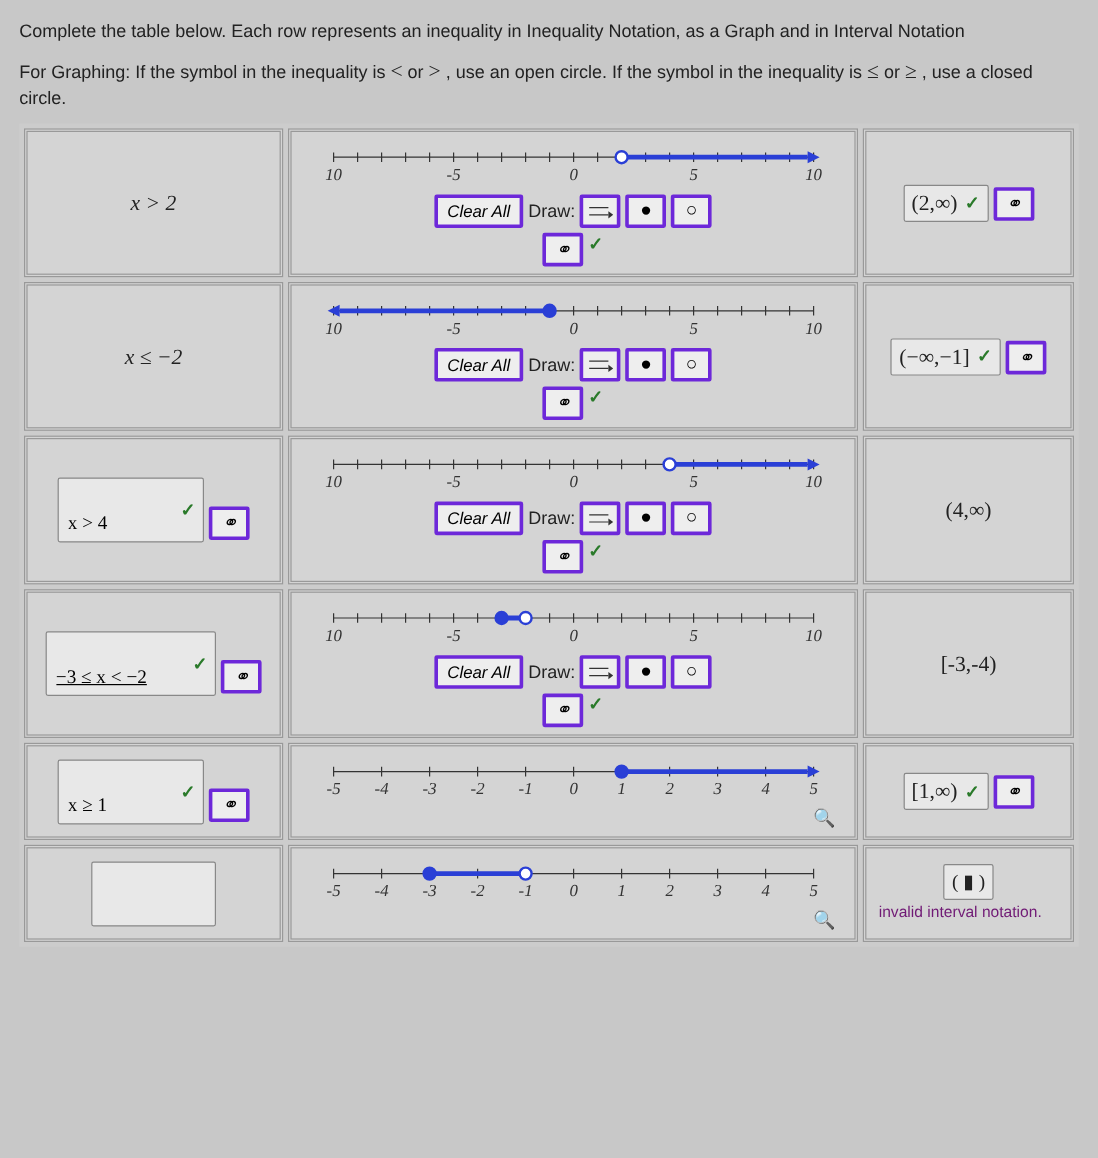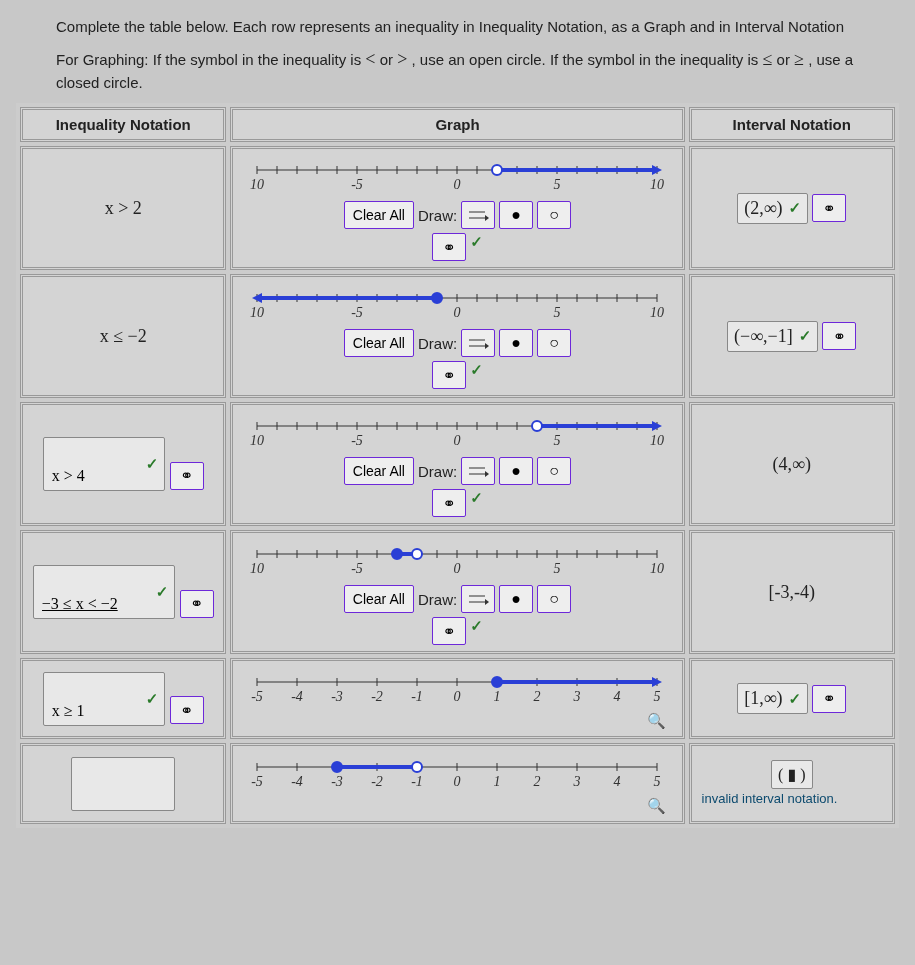--- a/index.html
+++ b/index.html
@@ -4,40 +4,40 @@
 <style>
   * { box-sizing: border-box; }
   body {
     margin: 0;
     padding: 16px;
     font-family: Arial, Helvetica, sans-serif;
     background: #c8c8c8;
     color: #222;
     width: 915px;
   }
-  .instructions { font-size: 15px; line-height: 1.4; margin-bottom: 10px; margin-left: 40px; }
+  .instructions { font-size: 15px; line-height: 1.4; margin-bottom: 10px; }
   table.main {
     border-collapse: separate;
     border-spacing: 4px;
     width: 100%;
     background: #ccc;
   }
   table.main th, table.main td {
     border: 3px double #999;
     background: #d4d4d4;
     padding: 6px;
     vertical-align: middle;
     text-align: center;
     font-size: 15px;
   }
   table.main th { font-weight: bold; }
   .col-ineq { width: 200px; }
   .col-graph { width: 440px; }
   .col-int  { width: 200px; }
-  .math { font-family: 'Times New Roman', serif; font-size: 18px; }
+  .math { font-family: 'Times New Roman', serif; font-style: italic; font-size: 18px; }
   .answer-box {
     display: inline-flex;
     align-items: center;
     border: 1px solid #888;
     background: #e8e8e8;
     padding: 4px 6px;
     border-radius: 2px;
     gap: 6px;
   }
   .answer-box input {
@@ -47,55 +47,51 @@
     font-size: 16px;
     width: 90px;
     text-align: left;
     margin-top: 24px;
   }
   .chk { color: #2a7a2a; font-weight: bold; }
   .btn {
     display: inline-flex;
     align-items: center;
     justify-content: center;
-    border: 1px solid #6d28d9;
+    border: 3px solid #6d28d9;
     background: #eee;
     padding: 3px 8px;
     font-size: 14px;
     cursor: pointer;
     border-radius: 2px;
     height: 28px;
+    font-style: italic;
   }
   .btn.small { width: 34px; padding: 0; font-size: 16px; }
   .draw-row { display: flex; align-items: center; justify-content: center; gap: 4px; margin-top: 6px; flex-wrap: wrap; }
   .sub-row { display:flex; justify-content:center; gap:4px; margin-top:4px;}
   svg.nline { display: block; margin: 0 auto; }
   .tick-lbl { font-family: 'Times New Roman', serif; font-style: italic; font-size: 14px; fill:#333; text-anchor: middle; }
   .ray { stroke: #2a3fd6; stroke-width: 4; }
   .arrow { fill: #2a3fd6; }
   .interval-text { font-family: 'Times New Roman', serif; font-size: 18px; white-space: nowrap; }
-  .err { color: #0c4a6e; font-size: 13px; text-align:left; padding:2px 4px;}
+  .err { color: #701a75; font-size: 13px; text-align:left; padding:2px 4px;}
   .inf-icon { font-size:14px; }
   .paren { font-size:16px; }
 </style>
 </head>
 <body>
 
 <div class="instructions">Complete the table below. Each row represents an inequality in Inequality Notation, as a Graph and in Interval Notation</div>
 <div class="instructions">
   <span>For Graphing: If the symbol in the inequality is </span><span class="math" style="font-style:normal">&lt;</span><span> or </span><span class="math" style="font-style:normal">&gt;</span><span> , use an open circle. If the symbol in the inequality is </span><span class="math" style="font-style:normal">≤</span><span> or </span><span class="math" style="font-style:normal">≥</span><span> , use a closed circle.</span>
 </div>
 
 <table class="main">
   <tbody>
-      <tr>
-    <th class="col-ineq">Inequality Notation</th>
-    <th class="col-graph">Graph</th>
-    <th class="col-int">Interval Notation</th>
-  </tr>
 
   <tr>
     <td><span class="math">x &gt; 2</span></td>
     <td>
       <svg class="nline" width="420" height="40">
         <line x1="10" y1="15" x2="410" y2="15" stroke="#333" stroke-width="1"></line>
         <g id="ticks-0">
               <line x1="10" x2="10" y1="11" y2="19" stroke="#333"></line>
               <line x1="30" x2="30" y1="11" y2="19" stroke="#333"></line>
               <line x1="50" x2="50" y1="11" y2="19" stroke="#333"></line>

